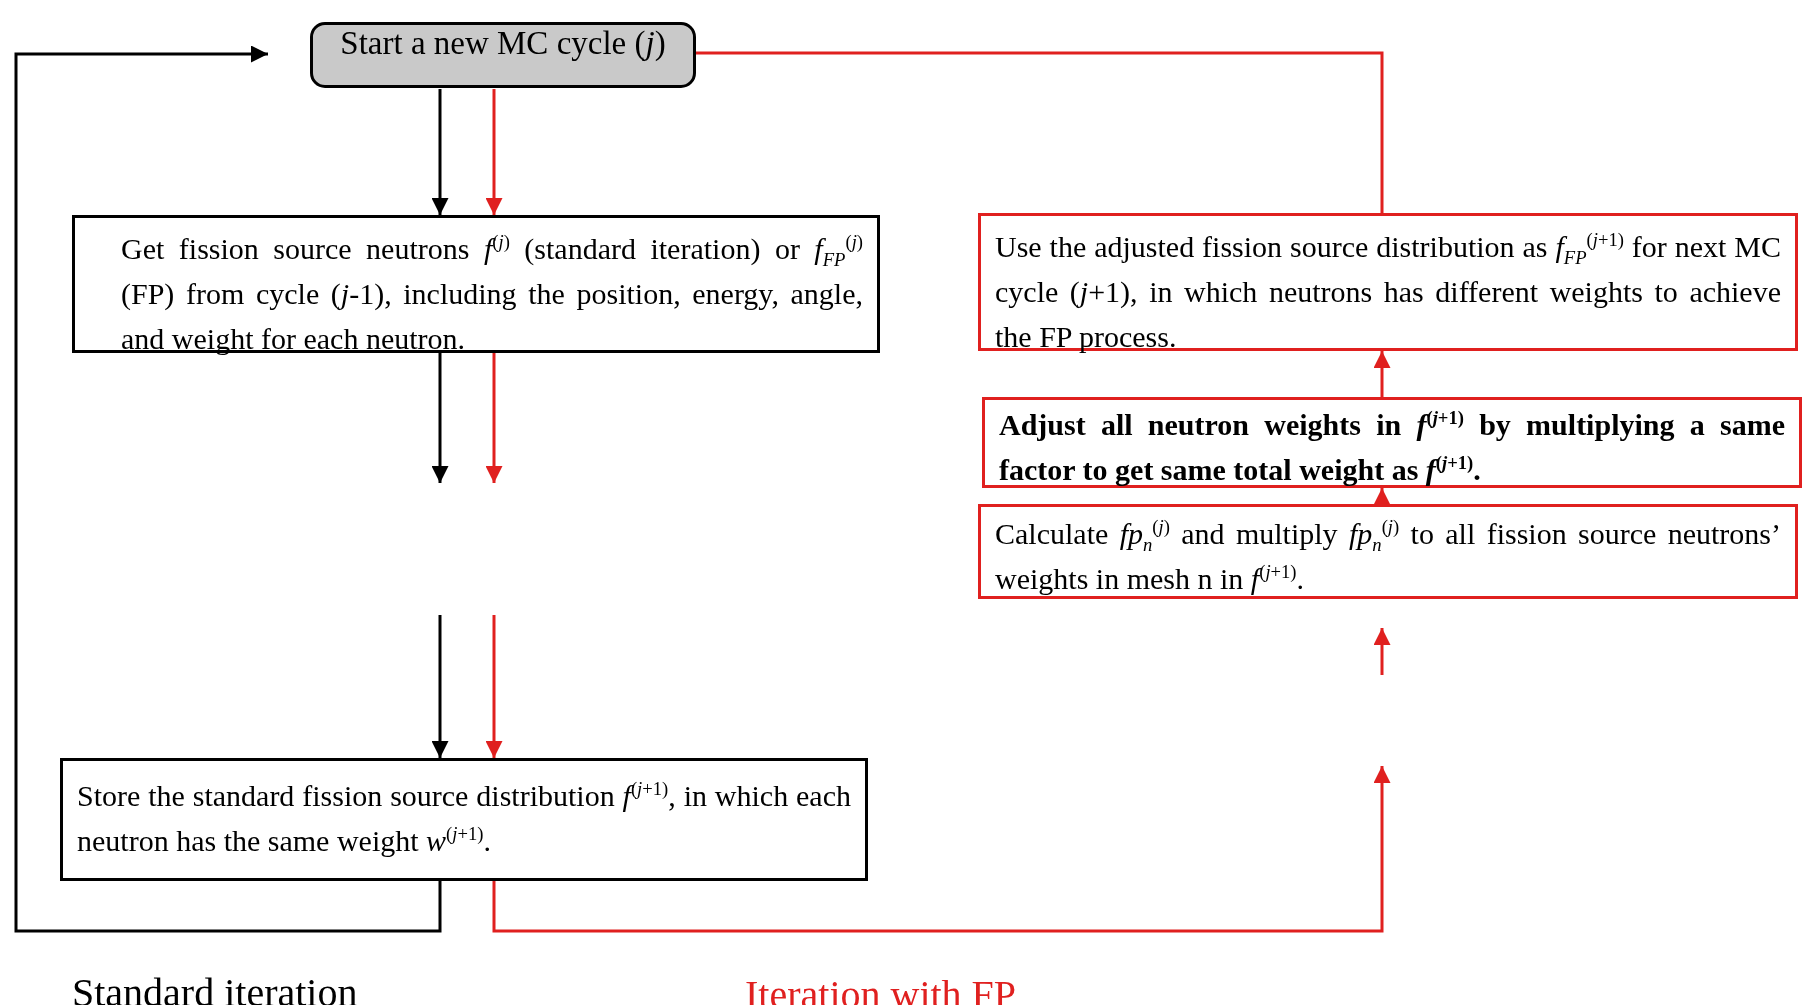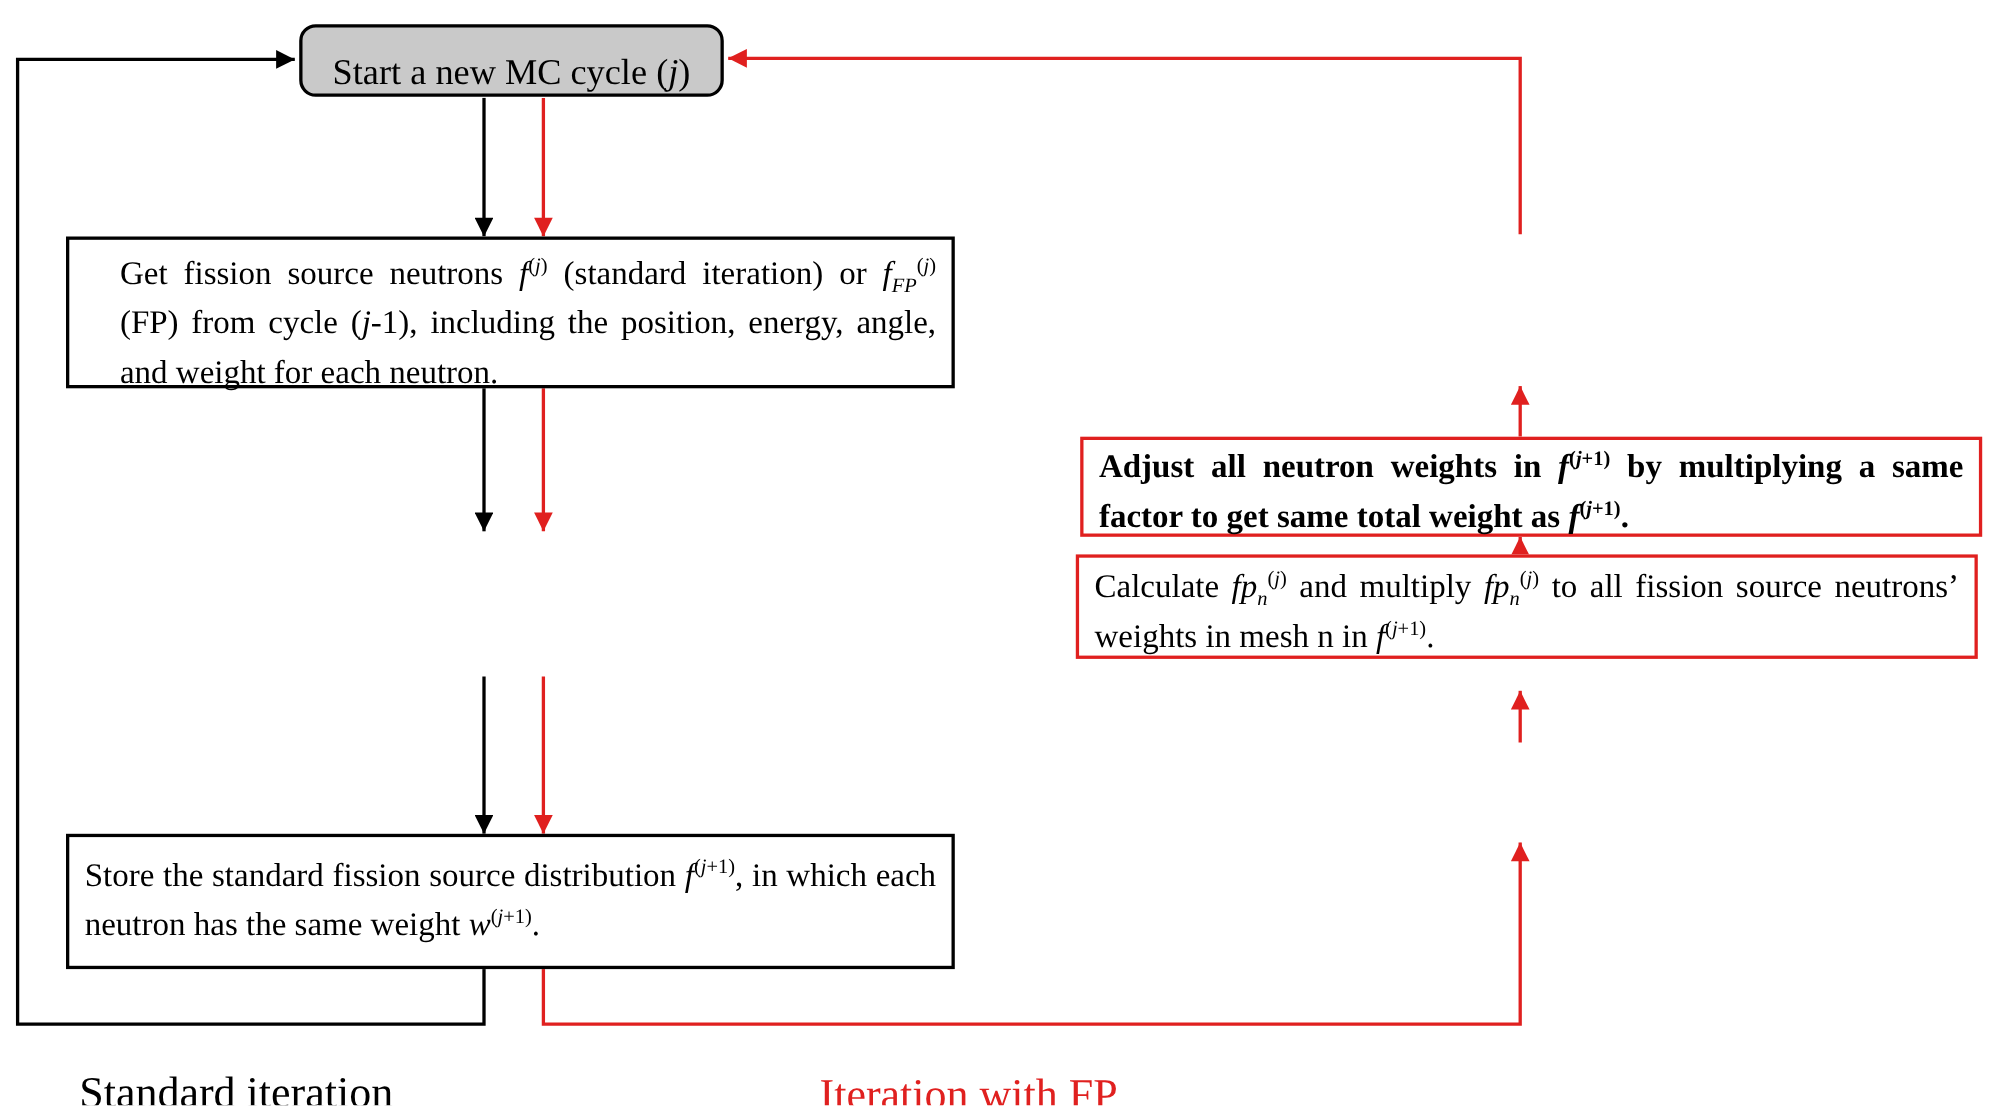--- a/index.html
+++ b/index.html
@@ -13,30 +13,31 @@
   .box{
     position:absolute;z-index:2;box-sizing:border-box;background:#ffffff;
     border:3px solid var(--black,#000);
     font-size:30px;line-height:45px;text-align:justify;
     padding:8px 14px 0 14px;
   }
   .box.red{border-color:var(--red,#e0201f);}
   .startbox{
     position:absolute;z-index:3;box-sizing:border-box;
     background:var(--start-fill,#c9c9c9);border:3px solid var(--black,#000);
-    border-radius:15px;display:flex;align-items:flex-end;justify-content:center;
+    border-radius:15px;display:flex;align-items:flex-start;justify-content:center;
     font-size:33px;
+    margin-left:38px;
   }
   .label{position:absolute;z-index:2;font-size:40px;white-space:nowrap;margin-top:28px;}
   .label.red{color:var(--red,#e0201f);}
   sup{font-size:0.62em;line-height:0;}
   sub{font-size:0.62em;line-height:0;}
   
   #start  {left:272px;top:22px;width:386px;height:66px;}
-  #l1     {left:60px;top:215px;width:808px;height:138px;padding-left:46px;}
+  #l1     {left:72px;top:215px;width:808px;height:138px;padding-left:46px;}
   #l2     {left:60px;top:483px;width:808px;height:133px;padding-top:18px;}
   #l3     {left:60px;top:758px;width:808px;height:123px;padding-top:12px;}
   #r1     {left:978px;top:213px;width:820px;height:138px;padding-top:8px;}
   #r2     {left:982px;top:397px;width:820px;height:91px;padding-top:2px;font-weight:bold;}
   #r3     {left:978px;top:504px;width:820px;height:95px;padding-top:4px;}
   #r4     {left:978px;top:675px;width:820px;height:91px;padding-top:20px;}
   #lab-std{left:72px;top:941px;}
   #lab-fp {left:745px;top:943px;}
 </style>
 </head>
@@ -67,19 +68,20 @@
     <polyline class="r" points="1382,533 1382,488" marker-end="url(#ar)"></polyline>
     <polyline class="r" points="1382,397 1382,351" marker-end="url(#ar)"></polyline>
     <polyline class="r" points="1382,213 1382,53 662,53" marker-end="url(#ar)"></polyline>
   </svg>
 
   <div id="start" class="startbox">Start a new MC cycle (<i>j</i>)</div>
 
   <div id="l1" class="box">Get fission source neutrons <i>f</i><sup>(<i>j</i>)</sup> (standard iteration) or <i>f</i><sub><i>FP</i></sub><sup>(<i>j</i>)</sup> (FP) from cycle (<i>j</i>-1), including the position, energy, angle, and weight for each neutron.</div>
   <div id="l3" class="box">Store the standard fission source distribution <i>f</i><sup>(<i>j</i>+1)</sup>, in which each neutron has the same weight <i>w</i><sup>(<i>j</i>+1)</sup>.</div>
 
+  <div id="r1" class="box red">Use the adjusted fission source distribution as <i>f</i><sub><i>FP</i></sub><sup>(<i>j</i>+1)</sup> for next MC cycle (<i>j</i>+1), in which neutrons has different weights to achieve the FP process.</div>
   <div id="r2" class="box red">Adjust all neutron weights in <i>f</i><sup>(<i>j</i>+1)</sup> by multiplying a same factor to get same total weight as <i>f</i><sup>(<i>j</i>+1)</sup>.</div>
   <div id="r3" class="box red">Calculate <i>fp</i><sub><i>n</i></sub><sup>(<i>j</i>)</sup> and multiply <i>fp</i><sub><i>n</i></sub><sup>(<i>j</i>)</sup> to all fission source neutrons’ weights in mesh n in <i>f</i><sup>(<i>j</i>+1)</sup>.</div>
 
   <div id="lab-std" class="label">Standard iteration</div>
   <div id="lab-fp" class="label red">Iteration with FP</div>
 
 </div>
 
 </body></html>

